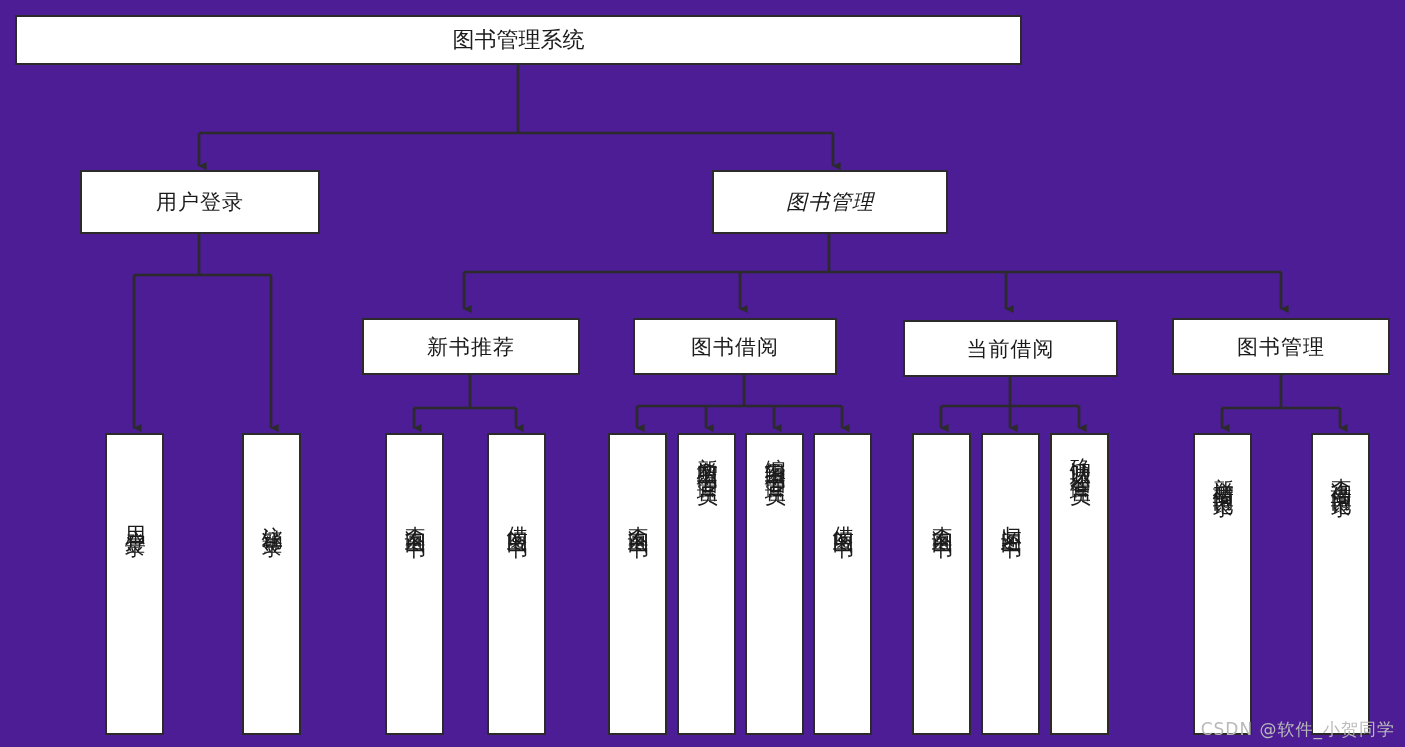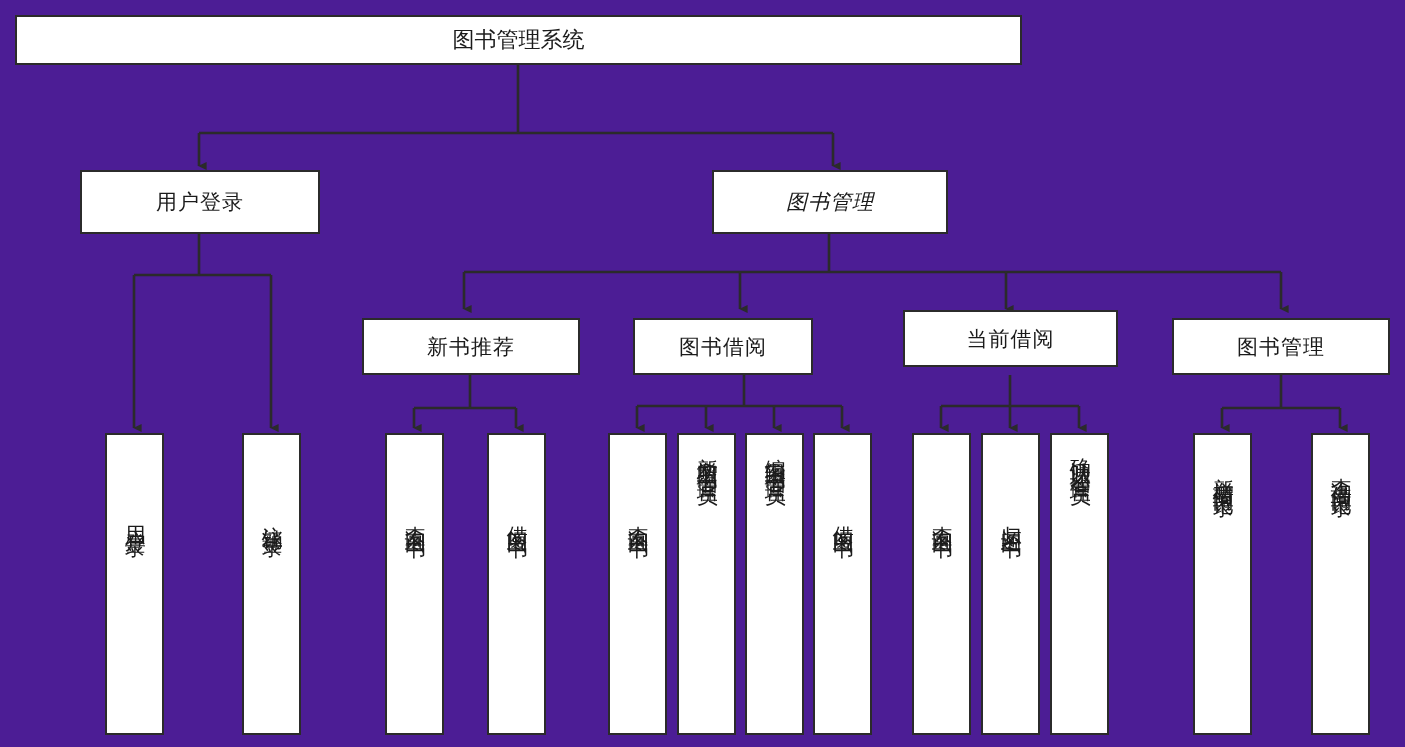--- a/index.html
+++ b/index.html
@@ -73,22 +73,22 @@
       <path d="M1340,408 L1340,428" marker-end="url(#ah)"></path>
     </g>
   </svg>
 
   <div class="node root" style="left:15px;top:15px;width:1007px;height:50px;">图书管理系统</div>
 
   <div class="node h" style="left:80px;top:170px;width:240px;height:64px;">用户登录</div>
   <div class="node h" style="left:712px;top:170px;width:236px;height:64px;font-style:italic;">图书管理</div>
 
   <div class="node h" style="left:362px;top:318px;width:218px;height:57px;text-align:center;">新书推荐</div>
-  <div class="node h" style="left:633px;top:318px;width:180px;height:57px;">图书借阅</div>
-  <div class="node h" style="left:903px;top:310px;width:215px;height:57px;">当前借阅</div>
+  <div class="node h" style="left:633px;top:318px;width:204px;height:57px;">图书借阅</div>
+  <div class="node h" style="left:903px;top:320px;width:215px;height:57px;">当前借阅</div>
   <div class="node h" style="left:1172px;top:318px;width:218px;height:57px;">图书管理</div>
 
   <div class="leaf low" style="left:105px;top:433px;width:59px;height:302px;">
     <span class="vtext">用户登录</span>
   </div>
   <div class="leaf low" style="left:242px;top:433px;width:59px;height:302px;">
     <span class="vtext">注销登录</span>
   </div>
 
   <div class="leaf low" style="left:385px;top:433px;width:59px;height:302px;">
@@ -121,13 +121,14 @@
     <span class="vtext">确认归还（管理员）</span>
   </div>
 
   <div class="leaf mid" style="left:1193px;top:433px;width:59px;height:302px;">
     <span class="vtext">新增借阅记录</span>
   </div>
   <div class="leaf mid" style="left:1311px;top:433px;width:59px;height:302px;">
     <span class="vtext">查询借阅记录</span>
   </div>
 
+  <div class="wm">CSDN @软件_小贺同学</div>
 </div>
 
 </body></html>

